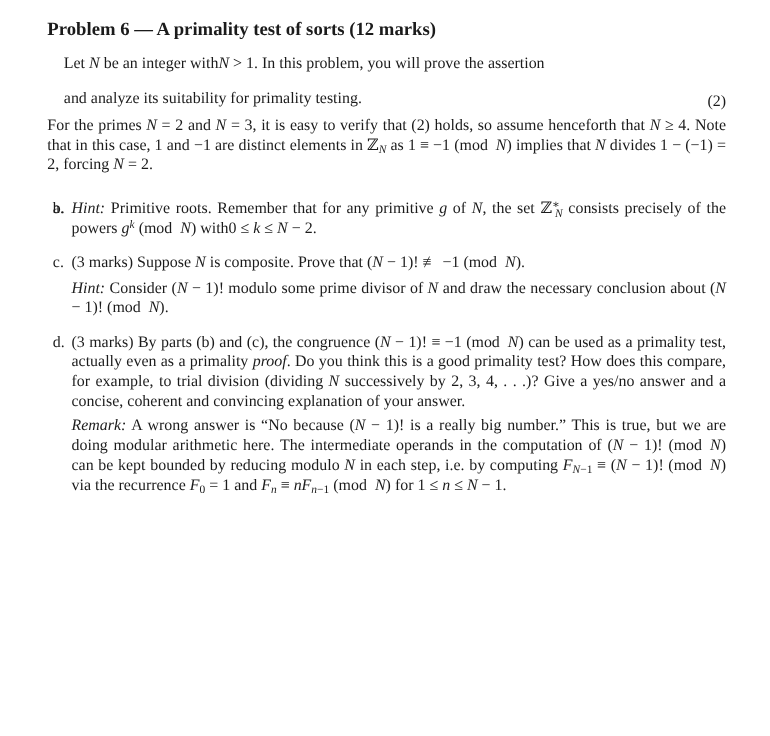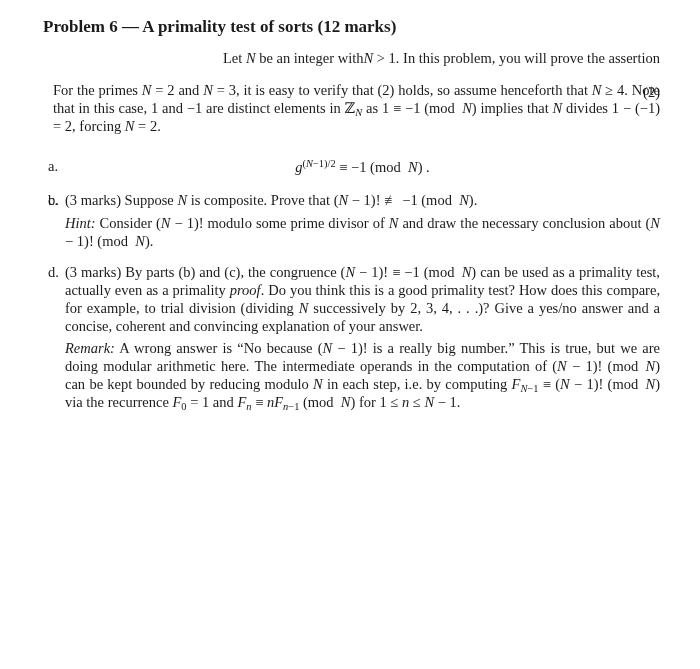--- a/index.html
+++ b/index.html
@@ -20,22 +20,22 @@
     text-align: justify;
   }
   .title {
     font-size: 17px;
     font-weight: 700;
     line-height: 19px;
     margin: 0 0 13px 0;
     text-align: left;
   }
   p { margin: 0; }
-  .line { text-align: right; margin-left: 15px; }
-  .para { margin-top: 6px; margin-left: 10px; }
+  .line { text-align: left; margin-left: 15px; }
+  .para { margin-top: 6px; }
   .eq-row {
     position: relative;
     text-align: center;
     line-height: 21px;
     margin: 14px 0 13px 0;
   }
   .eq-num { position: absolute; right: 0; top: 1px; }
   .eq-center {
     text-align: center;
     line-height: 21px;
@@ -65,32 +65,33 @@
 <div class="doc">
 
   <div class="title">Problem 6 — A primality test of sorts (12 marks)</div>
 
   <p class="line">Let <i>N</i> be an integer with<i>N</i> &gt; 1. In this problem, you will prove the assertion</p>
 
   <div class="eq-row">
     <span class="eq-num">(2)</span>
   </div>
 
+  <p class="line">and analyze its suitability for primality testing.</p>
 
   <p class="para">For the primes <i>N</i> = 2 and <i>N</i> = 3, it is easy to verify that (2) holds, so assume henceforth that <i>N</i> ≥ 4. Note that in this case, 1 and −1 are distinct elements in ℤ<sub><i>N</i></sub> as 1 ≡ −1 (mod <i>N</i>) implies that <i>N</i> divides 1 − (−1) = 2, forcing <i>N</i> = 2.</p>
 
   <div class="list">
 
     <div class="item">
       <span class="item-label">a.</span>
-      <div class="eq-center"><i>g</i><sup>(<i>N</i>−1)/2</sup> ≡ −1 (mod <i>N</i>) .</div>
     </div>
 
     <div class="item">
       <span class="item-label">b.</span>
+      <p class="hint"><i>Hint:</i> Primitive roots. Remember that for any primitive <i>g</i> of <i>N</i>, the set ℤ<sup>∗</sup><sub><i>N</i></sub> consists precisely of the powers <i>g</i><sup><i>k</i></sup> (mod <i>N</i>) with0 ≤ <i>k</i> ≤ <i>N</i> − 2.</p>
     </div>
 
     <div class="item">
       <span class="item-label">c.</span>
       <p>(3 marks) Suppose <i>N</i> is composite. Prove that (<i>N</i> − 1)! ≢ −1 (mod <i>N</i>).</p>
       <p class="hint"><i>Hint:</i> Consider (<i>N</i> − 1)! modulo some prime divisor of <i>N</i> and draw the necessary conclusion about (<i>N</i> − 1)! (mod <i>N</i>).</p>
     </div>
 
     <div class="item">
       <span class="item-label">d.</span>

